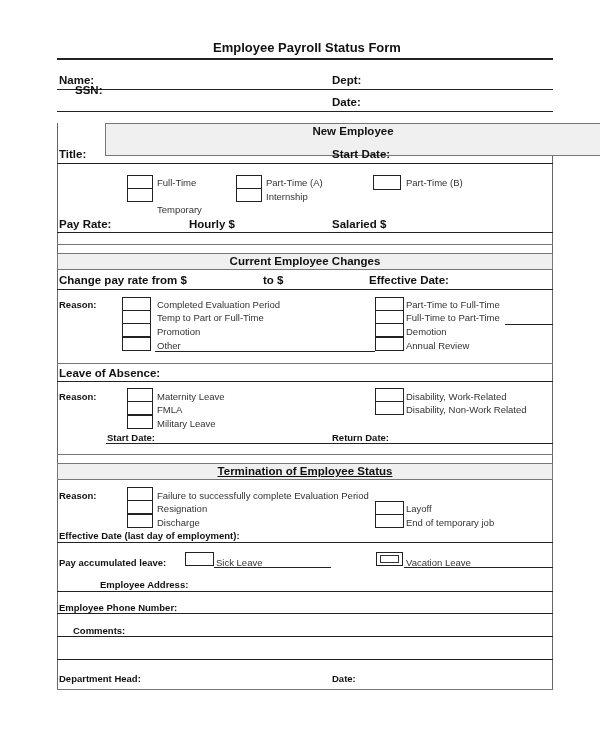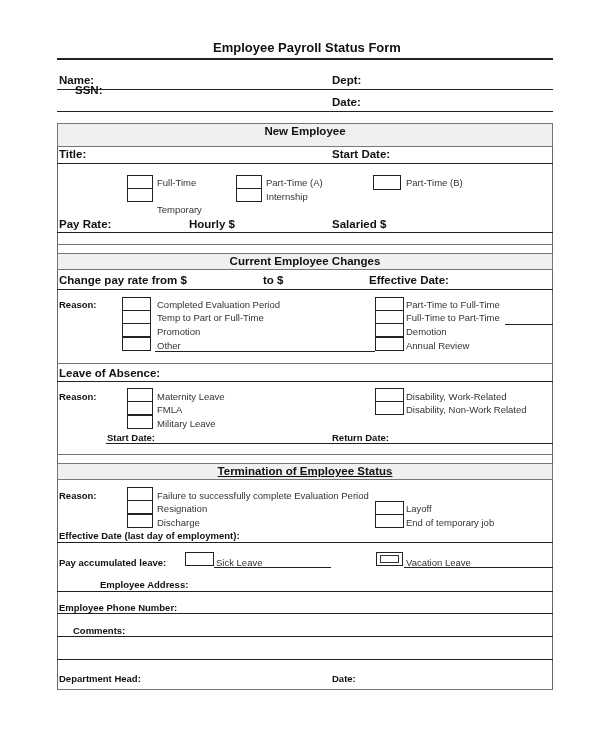--- a/index.html
+++ b/index.html
@@ -27,21 +27,21 @@
 
 <div class="lbl" style="left:59px;top:74px;">Name:</div>
 <div class="lbl" style="left:332px;top:74px;">Dept:</div>
 <div class="hline" style="left:57px;width:496px;top:89px;"></div>
 <div class="lbl" style="left:59px;top:84px;margin-left:16px;">SSN:</div>
 <div class="lbl" style="left:332px;top:96px;">Date:</div>
 <div class="hline" style="left:57px;width:496px;top:111px;"></div>
 
 <div class="frame" style="top:123px;height:567px;"></div>
 
-<div class="section-head" style="top:123px;height:24px;">New Employee</div>
+<div class="section-head" style="top:123px;height:33px;margin-left:48px;">New Employee</div>
 <div class="lbl" style="left:59px;top:148px;">Title:</div>
 <div class="lbl" style="left:332px;top:148px;">Start Date:</div>
 <div class="hline" style="left:57px;width:496px;top:163px;"></div>
 
 <div class="box" style="left:127px;top:175px;width:26px;height:14px;"></div>
 <div class="box" style="left:127px;top:188px;width:26px;height:14px;"></div>
 <div class="opt" style="left:157px;top:177px;">Full-Time</div>
 <div class="opt" style="left:157px;top:204px;">Temporary</div>
 <div class="box" style="left:236px;top:175px;width:26px;height:14px;"></div>
 <div class="box" style="left:236px;top:188px;width:26px;height:14px;"></div>

